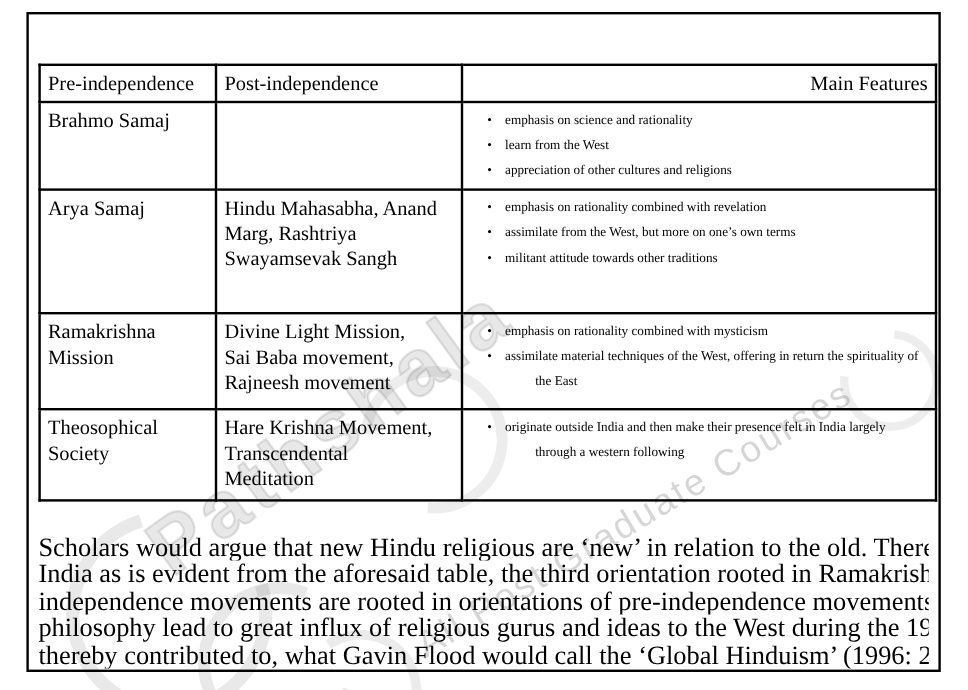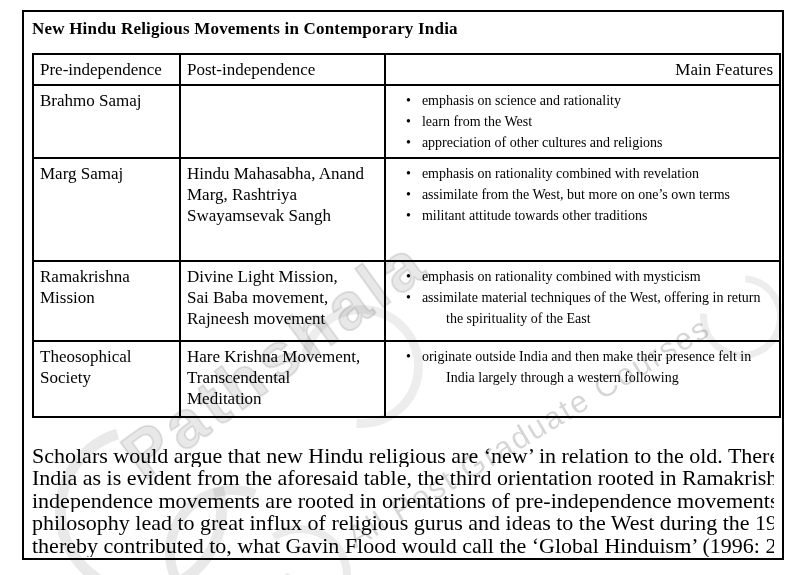--- a/index.html
+++ b/index.html
@@ -84,21 +84,21 @@
   tr.r-head { height: 28px; margin-left: 40px; }
   tr.r1 { height: 63px; }
   tr.r2 { height: 103px; }
   tr.r3 { height: 80px; border-radius: 13px; }
   tr.r4 { height: 76px; }
 
   ul.features { margin: 0; padding: 0; list-style: none; }
   ul.features li {
     padding-left: 54px;
     text-indent: -40px;
-    font-size: 14px;
+    font-size: 11px;
     line-height: 21px;
   }
   ul.features li::before { content: "\2022"; padding-right: 11px; }
 
   
   .summary {
     position: absolute;
     left: 8px; top: 433px;
     width: 742px;
     font-size: 22px;
@@ -122,21 +122,20 @@
     <div class="swirl s2"></div>
     <div class="swirl s3"></div>
     <div class="swirl s4"></div>
     <div class="swirl s5"></div>
     <div class="wm-brand">Pathshala</div>
     <div class="wm-tagline">All Post Graduate Courses</div>
   </div>
 
   <div class="outer-box">
 
-    <div class="doc-title">New Hindu Religious Movements in Contemporary India</div>
 
     <table class="mov">
       <colgroup>
         <col style="width:147px">
         <col style="width:205px">
         <col style="width:395px">
       </colgroup>
       <tbody>
         <tr class="r-head">
           <td>Pre-independence</td>
@@ -150,21 +149,21 @@
           <td>
             <ul class="features">
               <li>emphasis on science and rationality</li>
               <li>learn from the West</li>
               <li>appreciation of other cultures and religions</li>
             </ul>
           </td>
         </tr>
 
         <tr class="r2">
-          <td class="pre-line">Marg Samaj</td>
+          <td class="pre-line">Arya Samaj</td>
           <td class="pre-line">Hindu Mahasabha, Anand
 Marg, Rashtriya
 Swayamsevak Sangh</td>
           <td>
             <ul class="features">
               <li>emphasis on rationality combined with revelation</li>
               <li>assimilate from the West, but more on one’s own terms</li>
               <li>militant attitude towards other traditions</li>
             </ul>
           </td>

